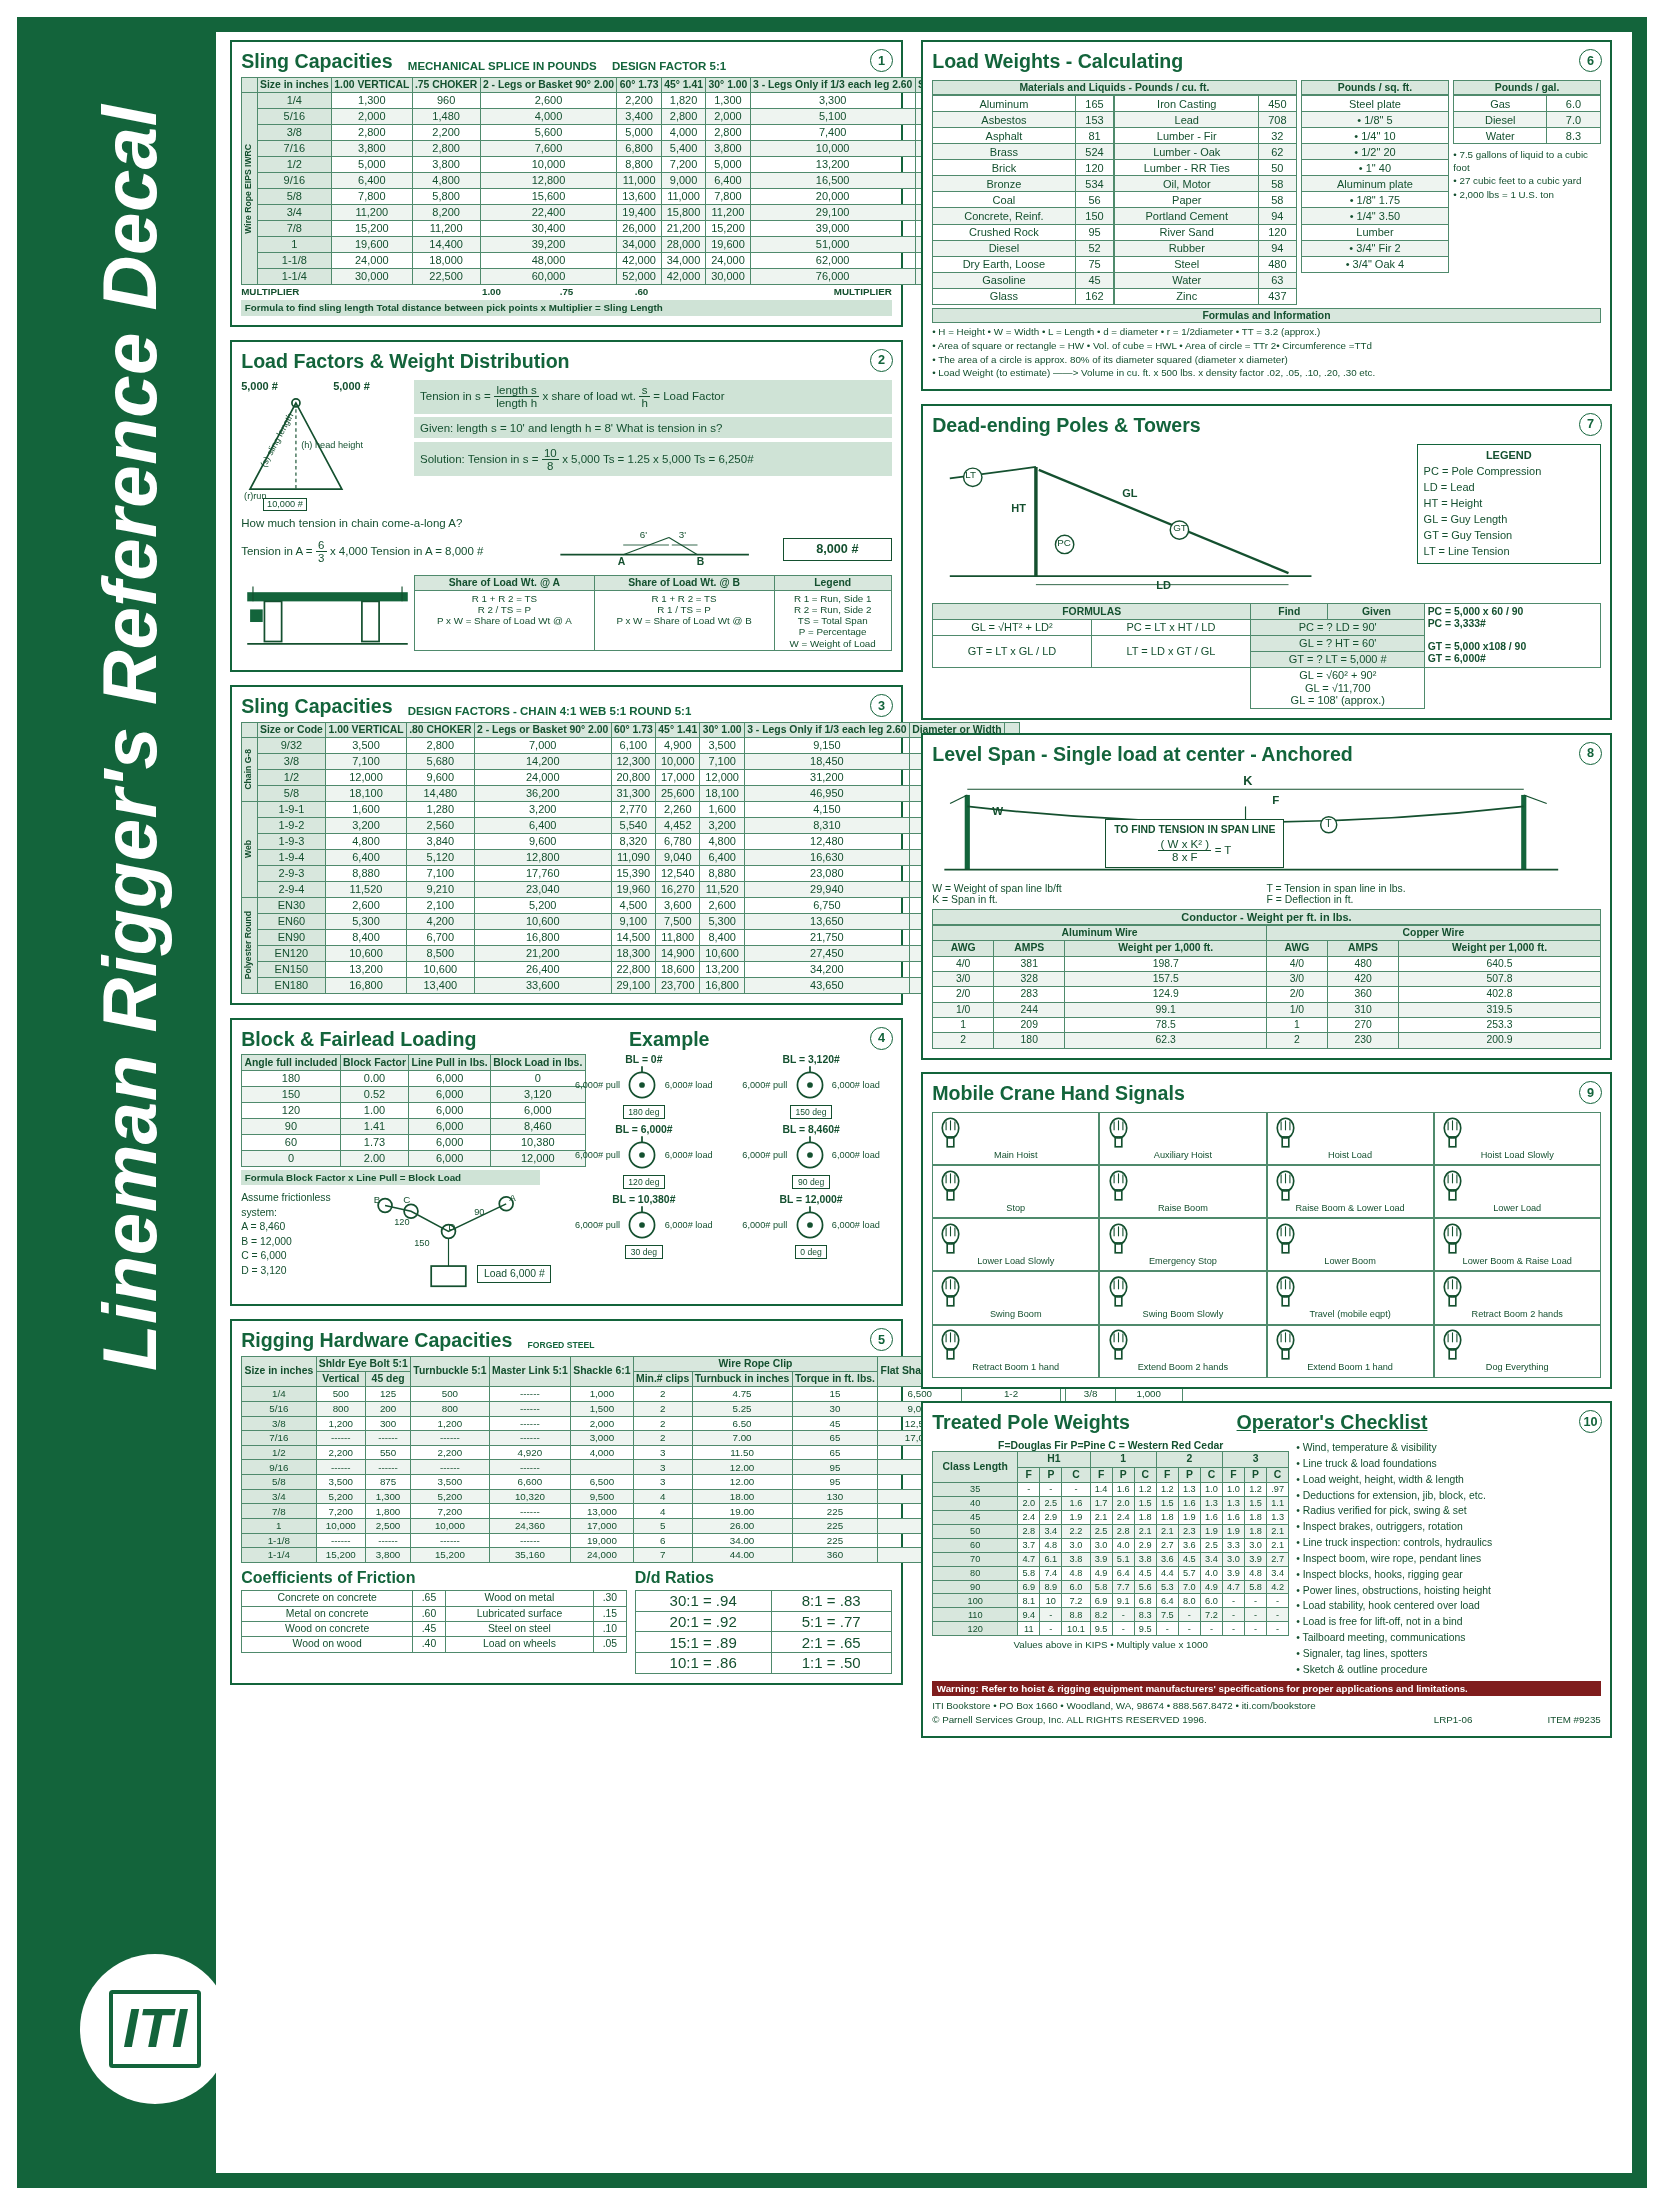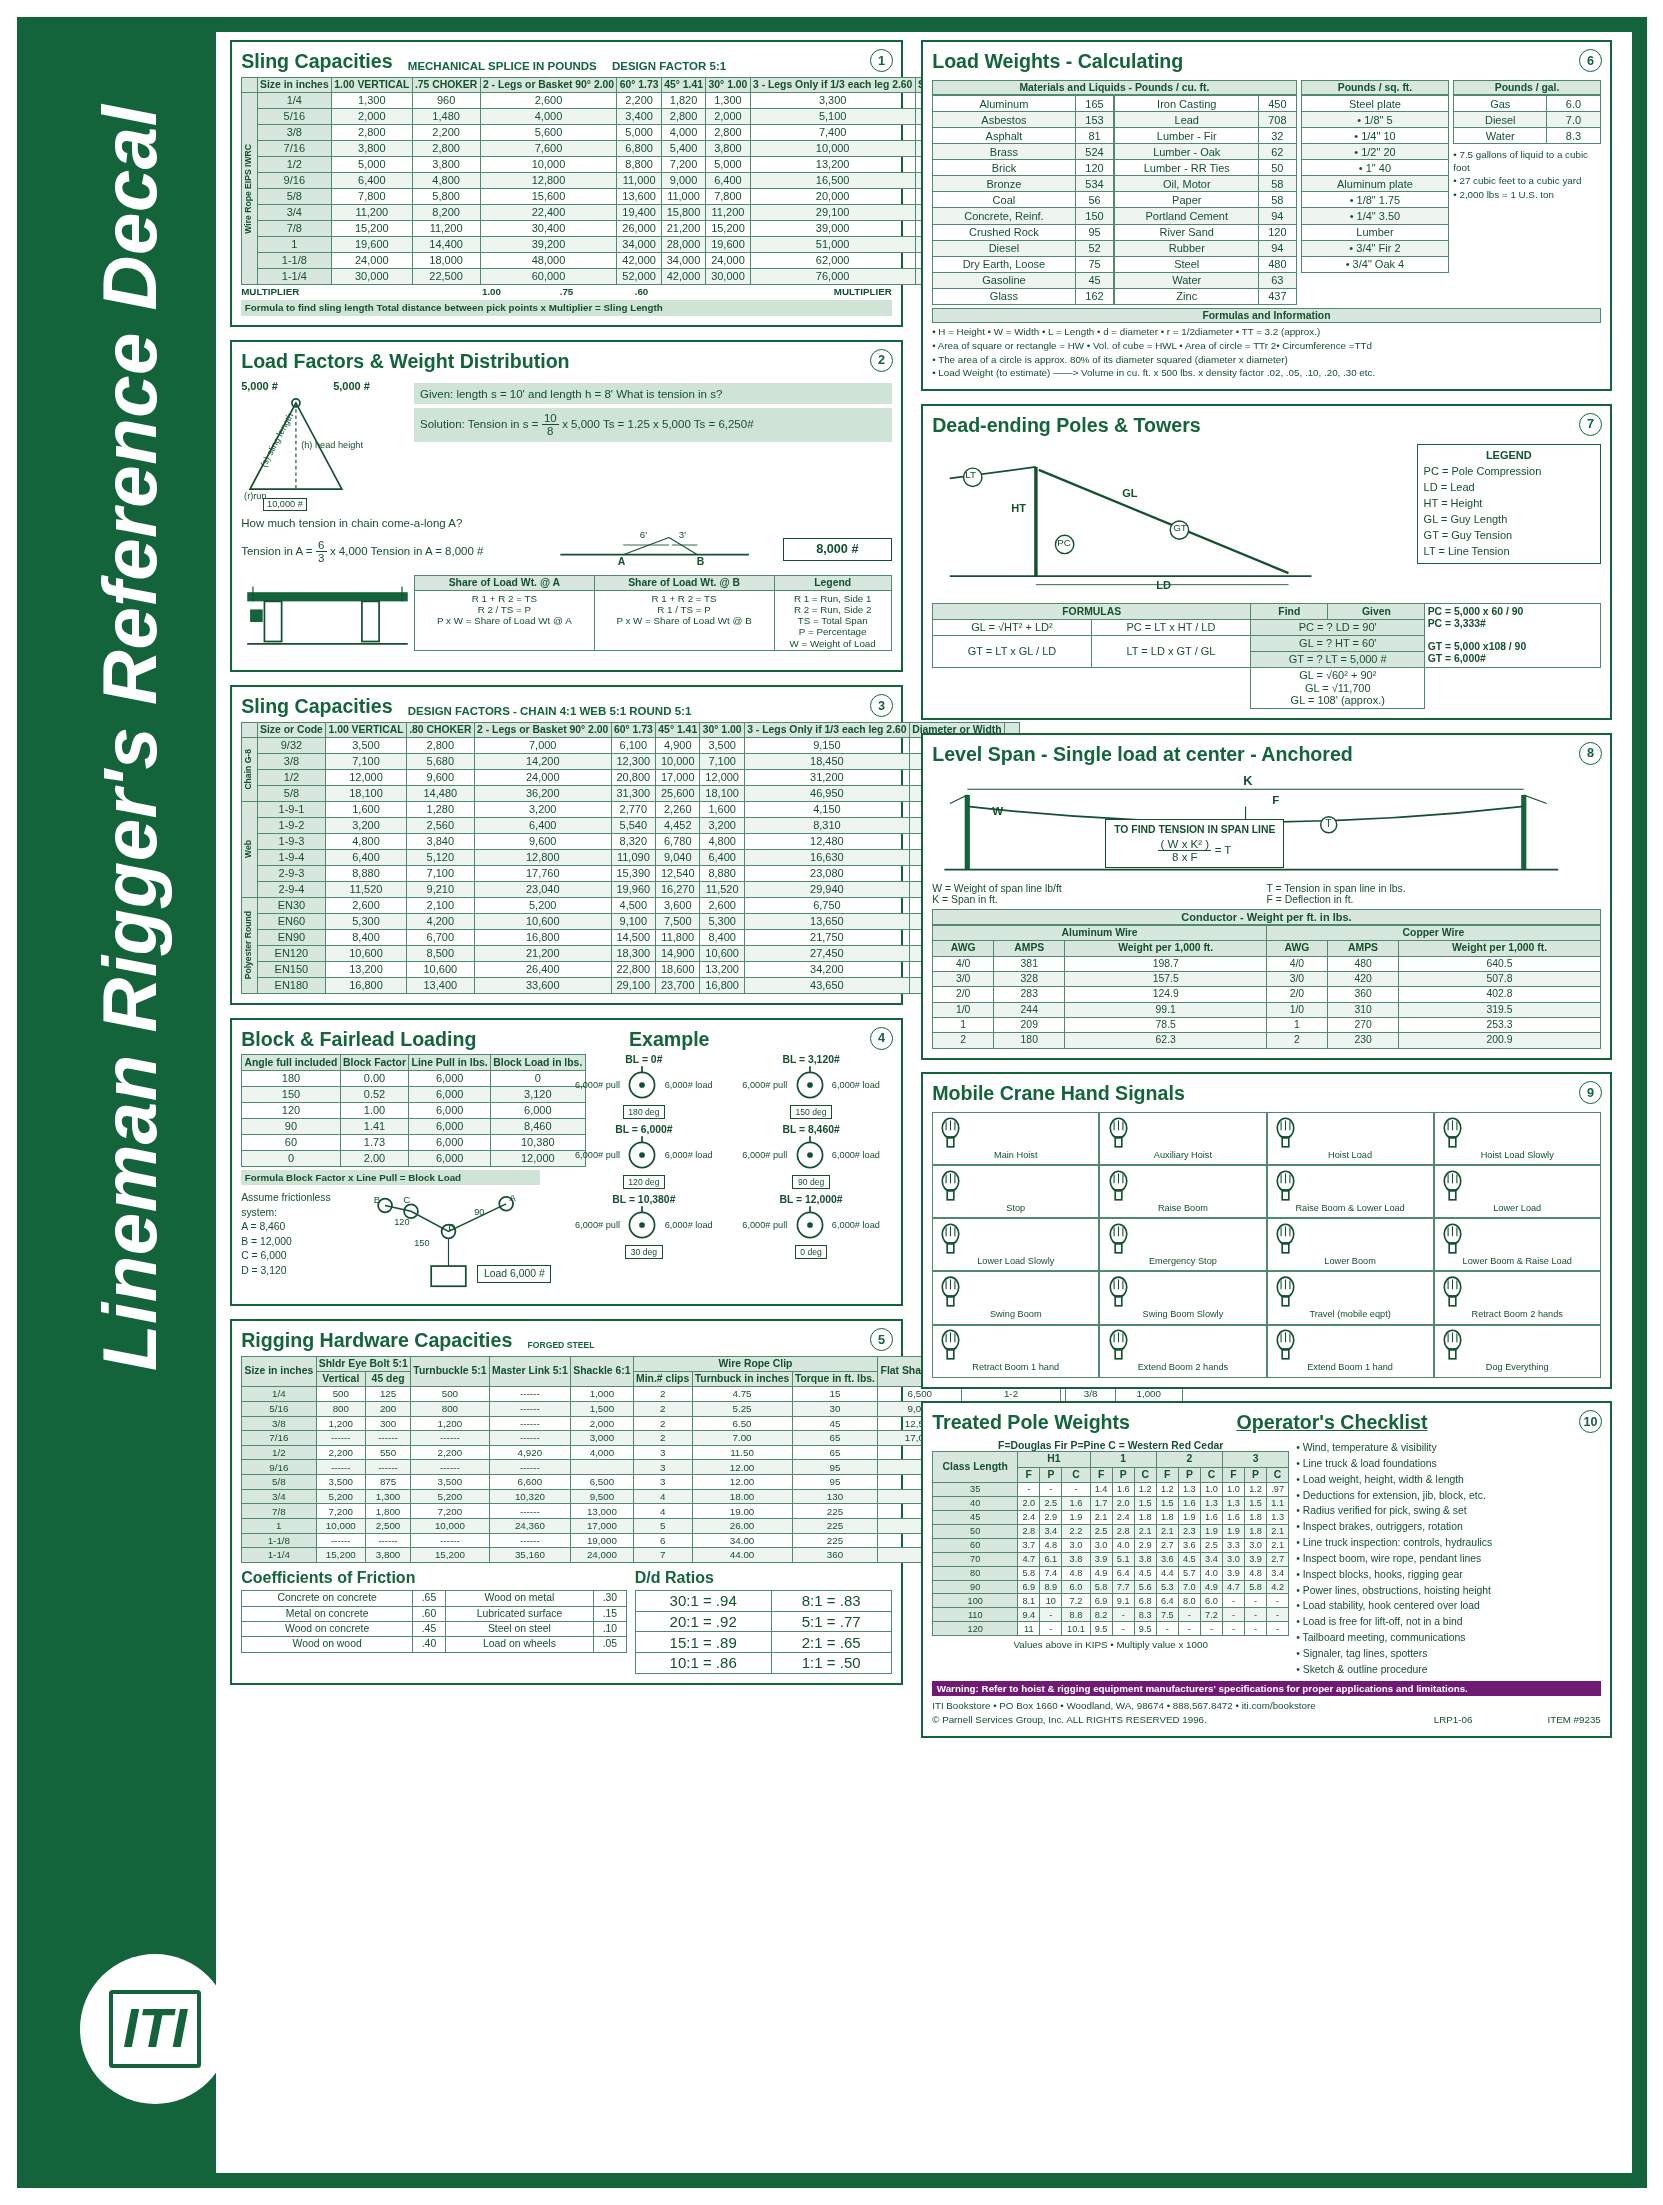--- a/index.html
+++ b/index.html
@@ -104,21 +104,21 @@
   .row { display:flex; }
   .legendbox { border:1.2px solid #13643b; padding:3.5px 5.8px; font-size:11px; line-height:1.45; }
   svg { display:block; }
   .cap { font-size:9.8px; text-align:center; line-height:1.2; }
   .signal-cell {
     border:0.6px solid #4f8a6c; padding:2.3px 1.2px 3.5px 1.2px; text-align:center;
     background:#fff;
   }
   .signal-cell .cap { margin-top:1.2px; font-size:9.2px; }
   .footer-note {
-    background:#701a75; color:#fff; font-size:9.8px; font-weight:bold;
+    background:#7f1d1d; color:#fff; font-size:9.8px; font-weight:bold;
     padding:2.3px 4.6px; margin-top:3.5px;
   }
   .footer-text { font-size:9.8px; line-height:1.4; margin-top:2.9px; }
   .eq { font-size:11.5px; }
   .frac { display:inline-block; text-align:center; vertical-align:middle; }
   .frac .num { border-bottom:0.9px solid #14502f; display:block; padding:0 2.3px; }
   .frac .den { display:block; padding:0 2.3px; }
   .hand { width:33px; height:33px; }
 </style>
 </head>
@@ -324,20 +324,27 @@
             </svg>
             <div style="position:absolute;left:0;top:0;font-size:11px;font-weight:bold;">5,000 #</div>
             <div style="position:absolute;left:92px;top:0;font-size:11px;font-weight:bold;">5,000 #</div>
             <div style="position:absolute;left:5.8px;top:55px;font-size:9.2px;transform:rotate(-62deg);">(s) sling length</div>
             <div style="position:absolute;left:60px;top:60px;font-size:9.2px;">(h) head height</div>
             <div style="position:absolute;left:2.9px;top:111px;font-size:9.2px;">(r)run</div>
             <div style="position:absolute;left:22px;top:118px;font-size:9.2px;border:1.2px solid #14502f;padding:0.6px 2.9px;">10,000 #</div>
           </div>
 
           <div style="flex:1">
+            <div class="green-fill" style="padding:4.6px 5.8px; font-size:11.5px;">
+              <span>Tension in s =</span>
+              <span class="frac"><span class="num">length s</span><span class="den">length h</span></span>
+              <span>x share of load wt.</span>
+              <span class="frac"><span class="num">s</span><span class="den">h</span></span>
+              <span>= Load Factor</span>
+            </div>
             <div class="green-fill" style="padding:4.6px 5.8px; font-size:11.5px;margin-top:3.5px;">Given: length s = 10' and length h = 8'   What is tension in s?</div>
             <div class="green-fill" style="padding:4.6px 5.8px; font-size:11.5px;margin-top:3.5px;">
               <span>Solution: Tension in s =</span>
               <span class="frac"><span class="num">10</span><span class="den">8</span></span>
               <span>x 5,000     Ts = 1.25 x 5,000     Ts = 6,250#</span>
             </div>
           </div>
         </div>
 
         <div style="margin-top:5.8px; font-size:11.5px;">How much tension in chain come-a-long A?</div>

